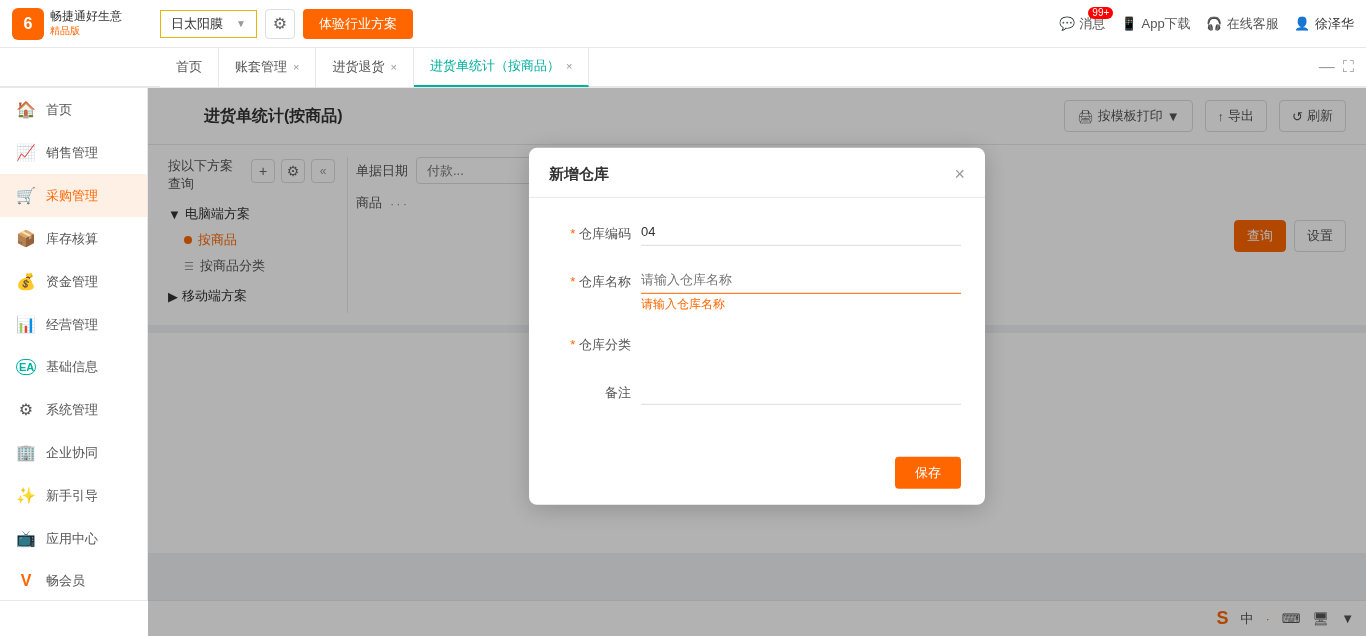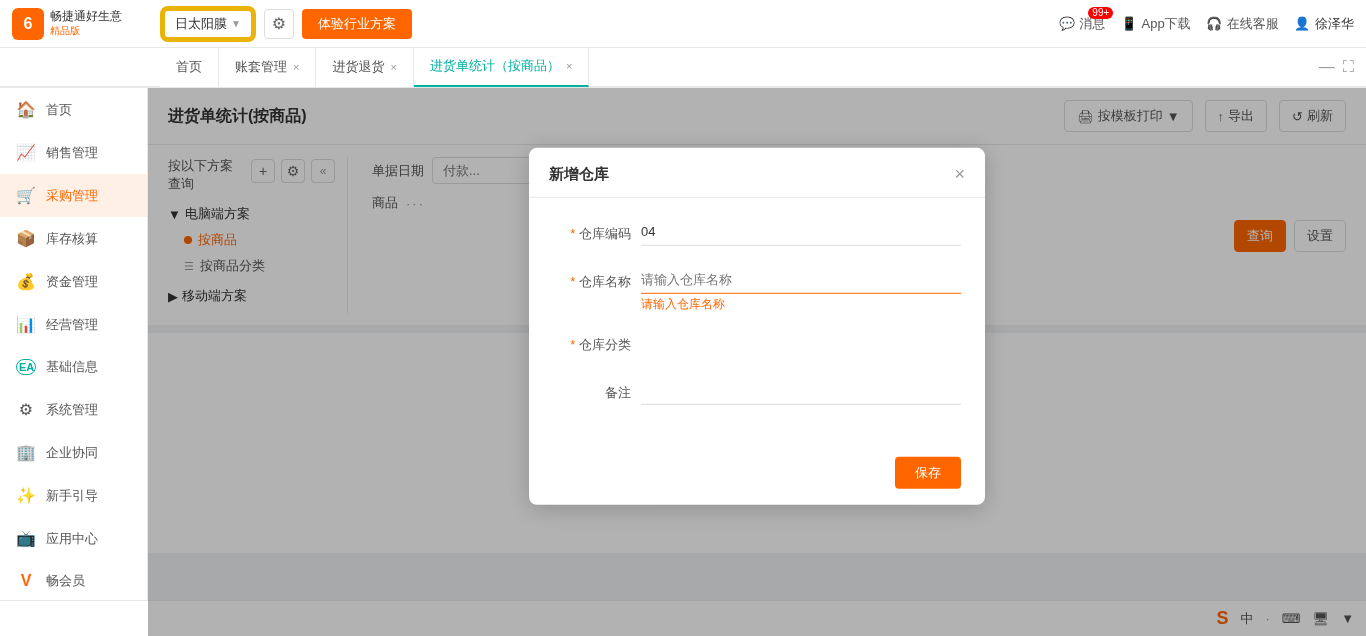--- a/index.html
+++ b/index.html
@@ -31,22 +31,22 @@
     }
     .logo-text { font-size: 12px; color: #333; line-height: 1.3; }
     .logo-badge { font-size: 10px; color: #f60; }
     .header-middle {
       flex: 1;
       display: flex;
       align-items: center;
       gap: 8px;
     }
     .store-select {
-      display: flex; align-items: center; gap: 4px;
-      border: 5px solid #eab308; border-radius: 8px;
+      display: flex; align-items: center; gap: 13px;
+      border: 1px solid #eab308; border-radius: 0;
       padding: 4px 10px; cursor: pointer; background: #fff;
       color: #333; font-size: 13px;
     }
     .store-select .arrow { color: #999; font-size: 10px; }
     .gear-btn {
       width: 30px; height: 30px; border: 1px solid #ddd; border-radius: 4px;
       display: flex; align-items: center; justify-content: center;
       cursor: pointer; color: #666; font-size: 16px; background: #fff;
     }
     .trial-btn {
@@ -126,36 +126,36 @@
       overflow: hidden;
       position: relative;
       background: #f0f2f5;
     }
     .page-header {
       background: #fff;
       padding: 12px 20px;
       display: flex; align-items: center; justify-content: space-between;
       border-bottom: 1px solid #e8e8e8;
     }
-    .page-title { font-size: 16px; font-weight: bold; color: #333; }
+    .page-title { font-size: 16px; font-weight: bold; color: #333; margin-left: 36px; }
     .page-actions { display: flex; align-items: center; gap: 12px; }
     .action-btn {
       display: flex; align-items: center; gap: 4px;
       padding: 6px 12px; border: 1px solid #ddd; border-radius: 4px;
       cursor: pointer; background: #fff; color: #555; font-size: 13px;
     }
     .action-btn.primary { background: #f60; color: #fff; border-color: #f60; }
 
     
     .query-panel {
       background: #fff;
       margin: 0;
       padding: 12px 20px;
       display: flex;
-      gap: 24px;
+      gap: 8px;
     }
     .query-left {
       width: 180px;
       border-right: 1px solid #e8e8e8;
       padding-right: 12px;
     }
     .query-left-title {
       display: flex; align-items: center; gap: 8px;
       color: #555; font-size: 13px; margin-bottom: 8px;
     }

